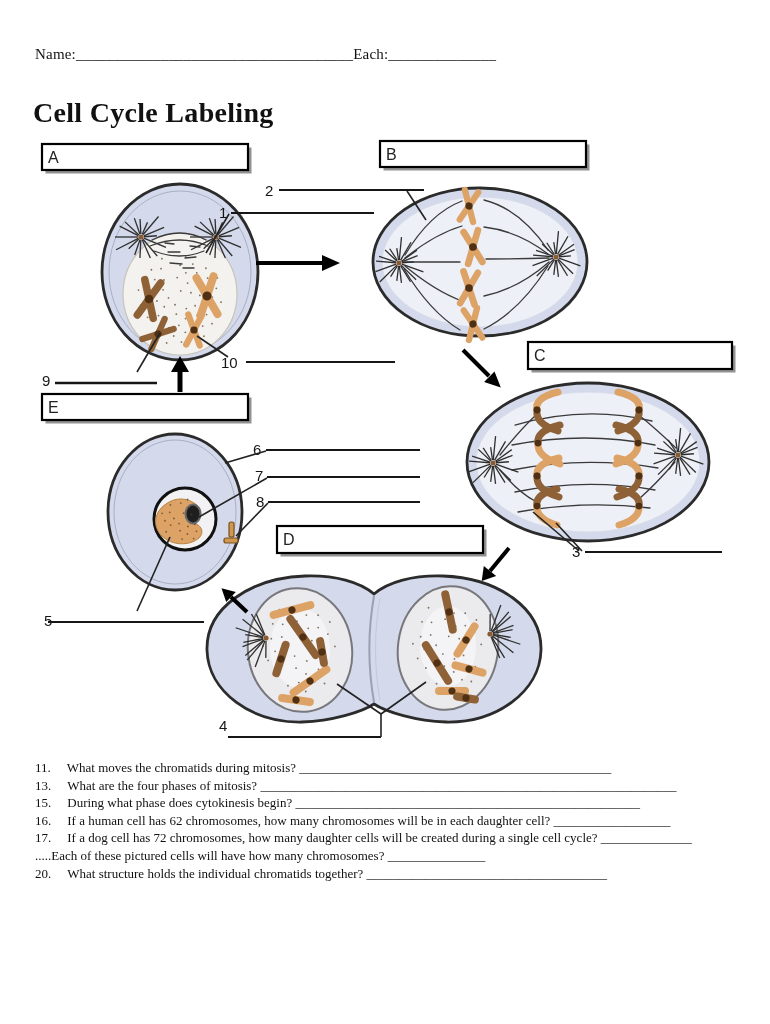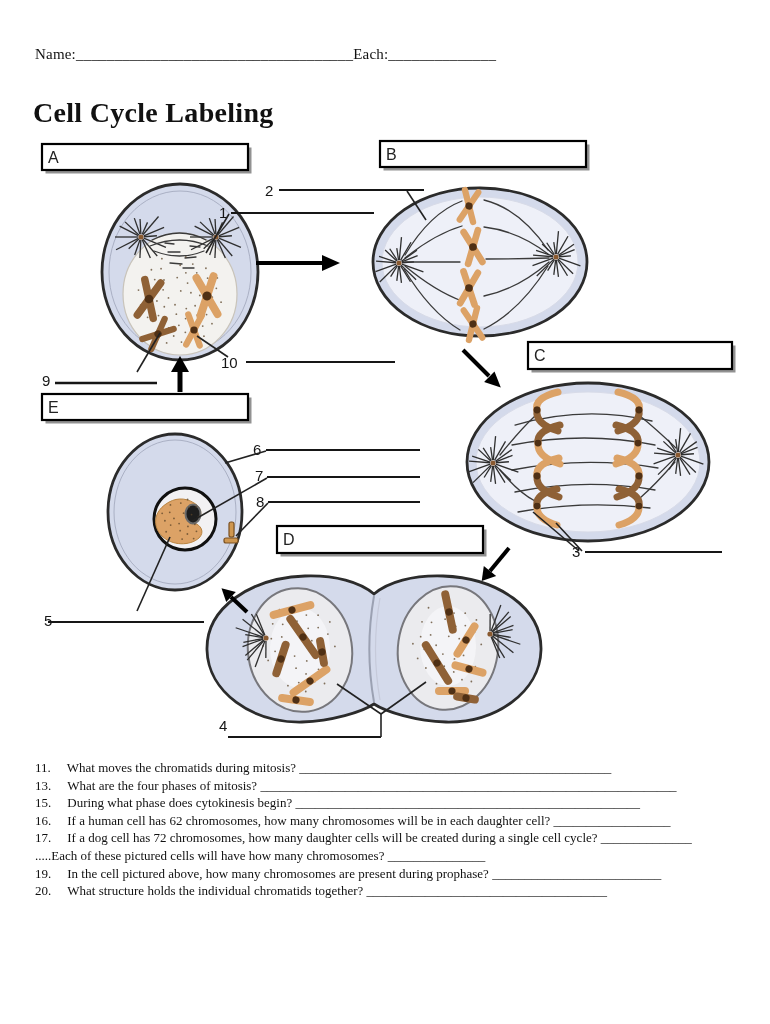--- a/index.html
+++ b/index.html
@@ -645,15 +645,14 @@
   </g>
 </svg>
 
 <div class="questions">
   <div class="qrow"><span class="qnum">11.</span><span>What moves the chromatids during mitosis?</span> <span class="qblank">________________________________________________</span></div>
   <div class="qrow"><span class="qnum">13.</span><span>What are the four phases of mitosis?</span> <span class="qblank">________________________________________________________________</span></div>
   <div class="qrow"><span class="qnum">15.</span><span>During what phase does cytokinesis begin?</span> <span class="qblank">_____________________________________________________</span></div>
   <div class="qrow"><span class="qnum">16.</span><span>If a human cell has 62 chromosomes, how many chromosomes will be in each daughter cell?</span> <span class="qblank">__________________</span></div>
   <div class="qrow"><span class="qnum">17.</span><span>If a dog cell has 72 chromosomes, how many daughter cells will be created during a single cell cycle?</span> <span class="qblank">______________</span></div>
   <div class="qrow"><span>.....Each of these pictured cells will have how many chromosomes?</span> <span class="qblank">_______________</span></div>
-  <div class="qrow"><span class="qnum">19.</span><span>In the cell pictured above, how many chromosomes are present during prophase?</span> <span class="qblank">__________________________</span></div>
   <div class="qrow"><span class="qnum">20.</span><span>What structure holds the individual chromatids together?</span> <span class="qblank">_____________________________________</span></div>
 </div>
 
 </body></html>

